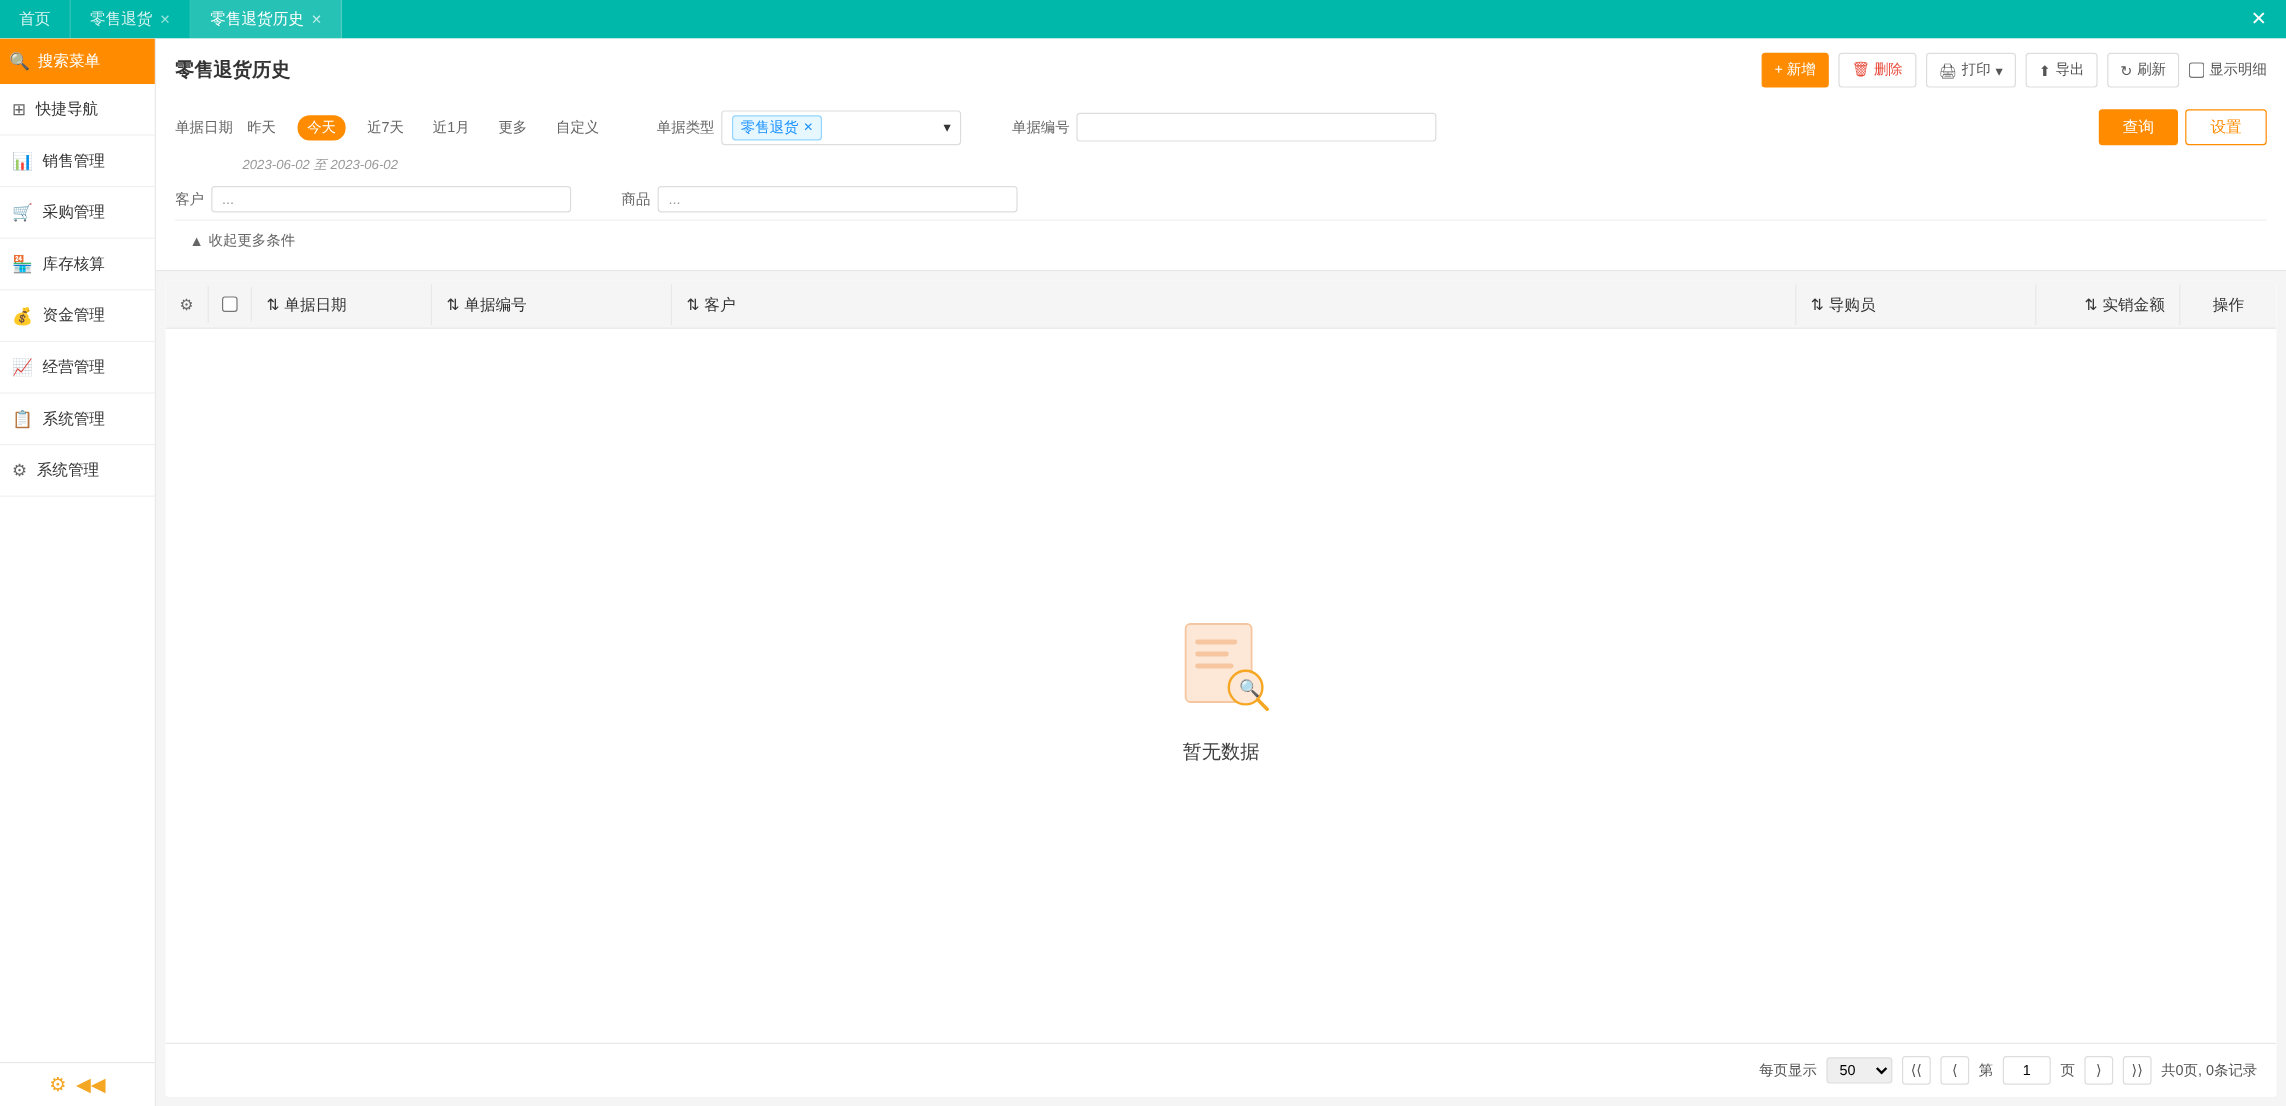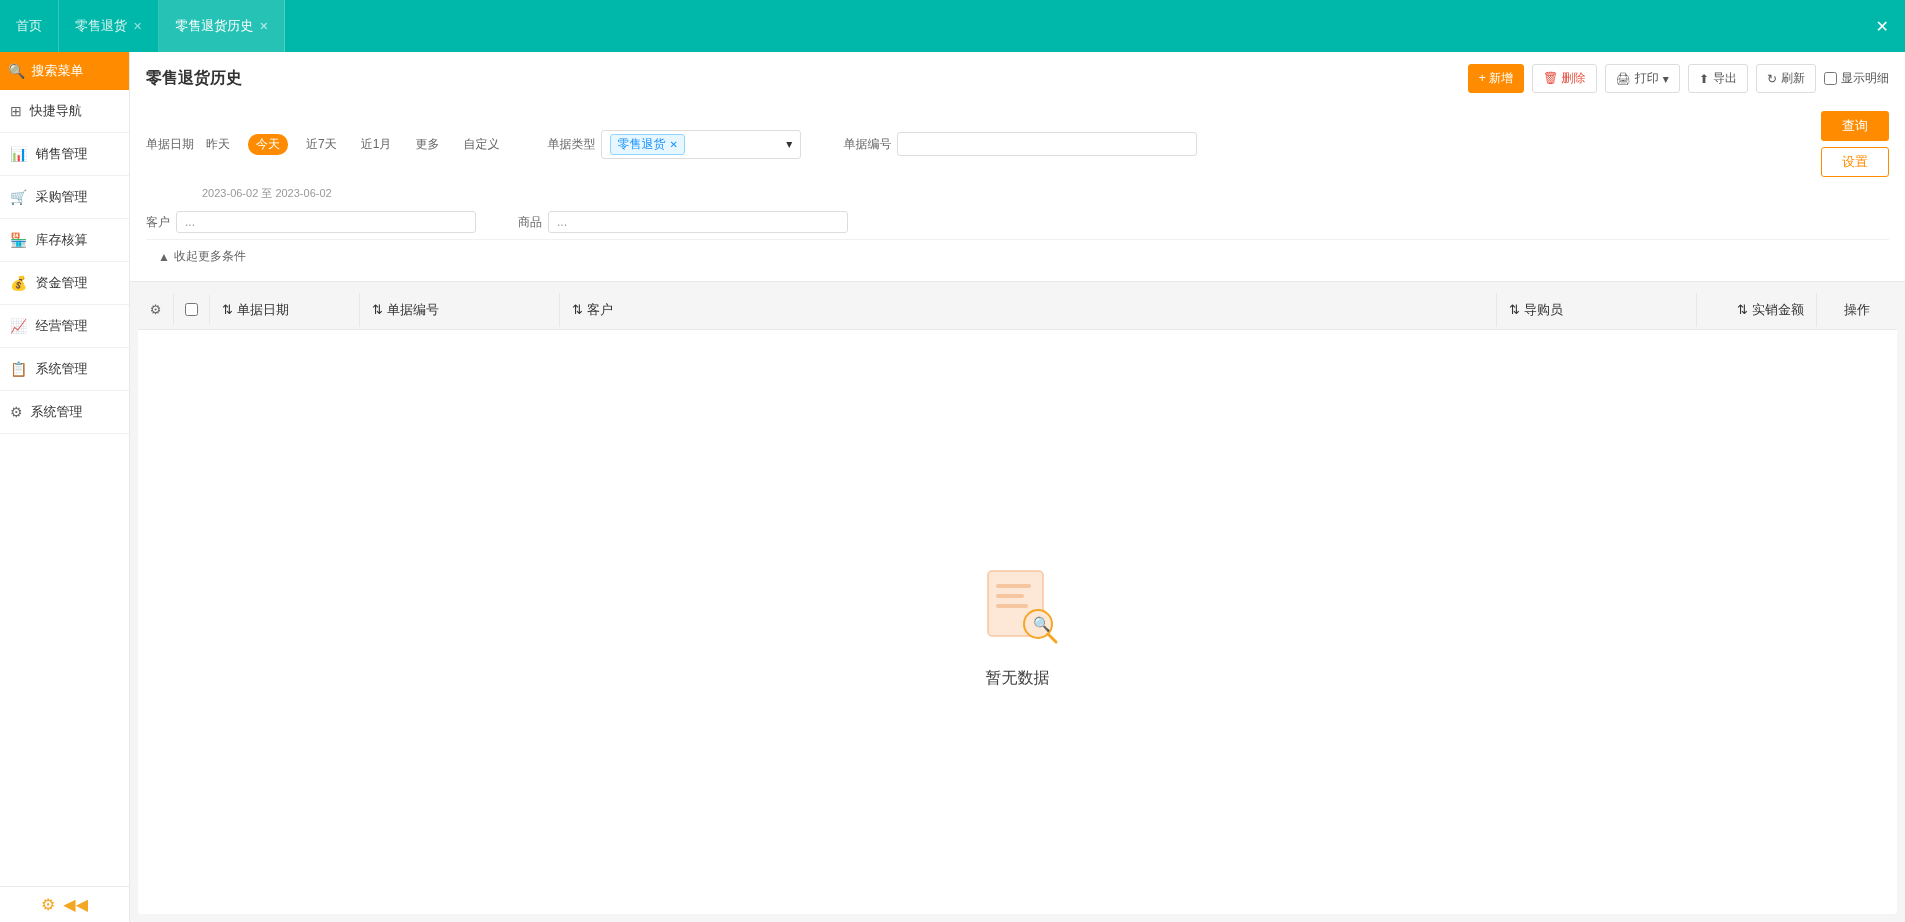--- a/index.html
+++ b/index.html
@@ -1,21 +1,21 @@
 <!DOCTYPE html>
 <html><head>
   <meta charset="utf-8">
   <style>
     * { box-sizing: border-box; margin: 0; padding: 0; }
     body { font-family: 'Microsoft YaHei', sans-serif; font-size: 13px; background: #f5f5f5; display: flex; flex-direction: column; height: 922px; overflow: hidden; }
 
     
     .top-bar {
       background: #00b8a9;
-      height: 52px;
+      height: 32px;
       display: flex;
       align-items: center;
       padding: 0 0;
       color: white;
       flex-shrink: 0;
     }
     .top-bar .tabs {
       display: flex;
       height: 100%;
       align-items: center;
@@ -205,20 +205,21 @@
     .date-shortcut.active {
       background: #ff8c00;
       color: white;
       border-radius: 10px;
       padding: 2px 8px;
     }
     .date-range {
       font-size: 11px;
       color: #999;
       margin-top: 20px;
+      font-style: italic;
     }
     .filter-select {
       display: flex;
       align-items: center;
       border: 1px solid #ddd;
       border-radius: 3px;
       padding: 3px 8px;
       min-width: 200px;
       background: white;
       cursor: pointer;
@@ -262,21 +263,21 @@
     }
     .collapse-bar {
       text-align: center;
       padding: 4px 0;
       border-top: 1px solid #f0f0f0;
     }
 
     
     .action-buttons {
       display: flex;
-      flex-direction: column;
+      flex-direction: row;
       gap: 6px;
     }
     .query-btn {
       background: #ff8c00;
       color: white;
       border: none;
       border-radius: 3px;
       padding: 6px 20px;
       cursor: pointer;
       font-size: 13px;
@@ -619,16 +620,32 @@
           <rect x="28" y="28" width="35" height="4" rx="2" fill="#f5c6a0"></rect>
           <rect x="28" y="38" width="28" height="4" rx="2" fill="#f5c6a0"></rect>
           <rect x="28" y="48" width="32" height="4" rx="2" fill="#f5c6a0"></rect>
           <circle cx="70" cy="68" r="14" fill="#fde8d8" stroke="#f5a623" stroke-width="2"></circle>
           <text x="65" y="73" font-size="14" fill="#f5a623">🔍</text>
           <line x1="80" y1="78" x2="88" y2="86" stroke="#f5a623" stroke-width="3" stroke-linecap="round"></line>
         </svg>
         <span class="empty-text">暂无数据</span>
       </div>
 
+      <div class="pagination">
+        <span>每页显示</span>
+        <select class="pagination-select">
+          <option>50</option>
+          <option>20</option>
+          <option>100</option>
+        </select>
+        <button class="page-btn">⟨⟨</button>
+        <button class="page-btn">⟨</button>
+        <span>第</span>
+        <input class="page-input" type="text" value="1" style="">
+        <span>页</span>
+        <button class="page-btn">⟩</button>
+        <button class="page-btn">⟩⟩</button>
+        <span>共0页, 0条记录</span>
+      </div>
     </div>
 
   </div>
 </div>
 
 </body></html>

